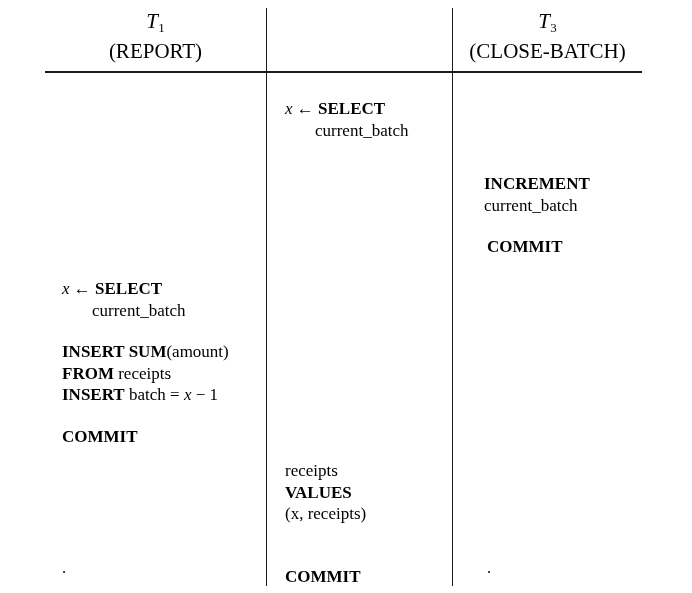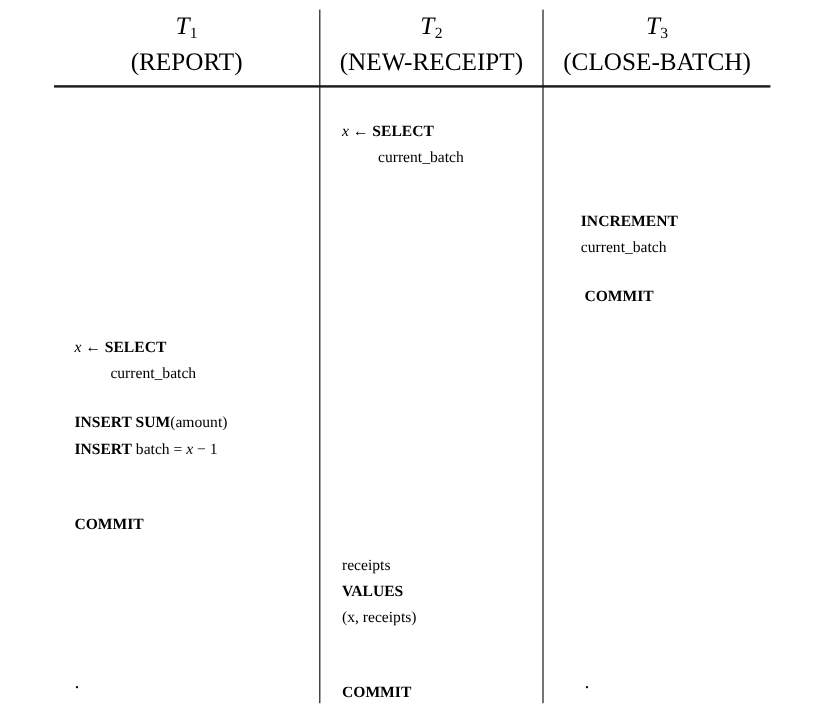--- a/index.html
+++ b/index.html
@@ -64,21 +64,21 @@
     display: block;
     font-size: 21px;
     font-variant: small-caps;
     margin-top: 1px;
     white-space: nowrap;
   }
 
   
   .block {
     position: absolute;
-    font-size: 13px;
+    font-size: 17px;
     line-height: 21.5px;
     white-space: nowrap;
   }
   .kw   { font-weight: bold; }
   .var  { font-style: italic; }
   .ind  { display: block; padding-left: 30px; }
   .ln   { display: block; }
 
   .dot {
     position: absolute;
@@ -89,41 +89,38 @@
 </head>
 <body>
 
 <div class="figure">
 
   <div class="col-head head-1">
     <span class="tname"><i>T</i><sub>1</sub></span>
     <span class="tlabel">(REPORT)</span>
   </div>
 
-  <div class="col-head head-2">
-    <span class="tname"><i>T</i><sub>2</sub></span>
-    <span class="tlabel">(NEW-RECEIPT)</span>
-  </div>
 
   <div class="col-head head-3">
     <span class="tname"><i>T</i><sub>3</sub></span>
     <span class="tlabel">(CLOSE-BATCH)</span>
   </div>
 
   <div class="hrule"></div>
   <div class="vdiv vdiv-1"></div>
   <div class="vdiv vdiv-2"></div>
 
   <div id="blocks-root">
       <div class="block" style="left: 62px; top: 278px;">
         <span class="ln"><span class="var">x</span><span> ← </span><span class="kw">SELECT</span></span>
         <span class="ln ind"><span>current_batch</span></span>
       </div>
       <div class="block" style="left: 62px; top: 341px;">
         <span class="ln"><span class="kw">INSERT SUM</span><span>(amount)</span></span>
+        <span class="ln"><span class="kw">FROM</span><span> receipts</span></span>
         <span class="ln"><span class="kw">INSERT</span><span> batch = </span><span class="var">x</span><span> − 1</span></span>
       </div>
       <div class="block" style="left: 62px; top: 426px;">
         <span class="ln"><span class="kw">COMMIT</span></span>
       </div>
       <div class="block" style="left: 285px; top: 98px;">
         <span class="ln"><span class="var">x</span><span> ← </span><span class="kw">SELECT</span></span>
         <span class="ln ind"><span>current_batch</span></span>
       </div>
       <div class="block" style="left: 285px; top: 460px;">

